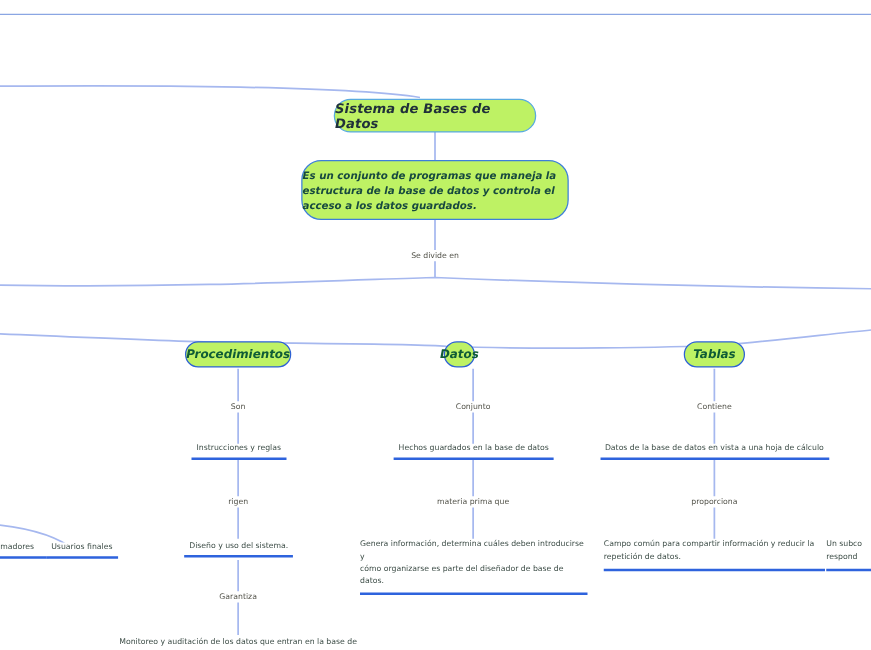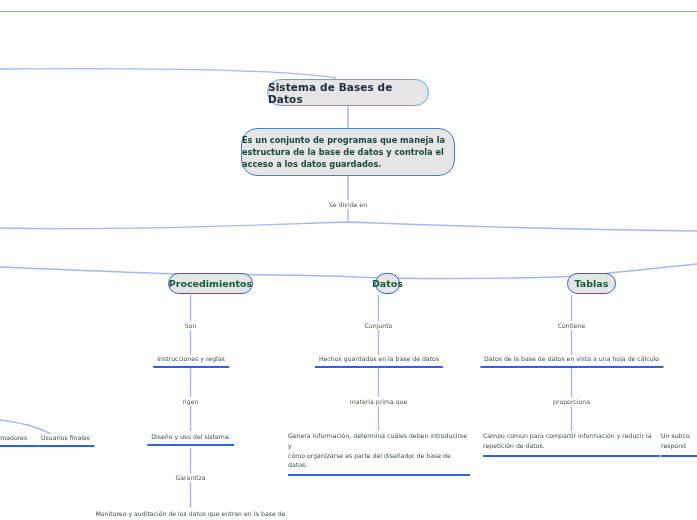--- a/index.html
+++ b/index.html
@@ -2,35 +2,36 @@
 <html><head>
 <meta charset="utf-8">
 <style>
   html,body{margin:0;padding:0;}
   body{
     width:697px;height:520px;position:relative;overflow:hidden;background:#ffffff;
     font-family:"DejaVu Sans","Liberation Sans",sans-serif;
   }
   #connectors{position:absolute;left:0;top:0;width:697px;height:520px;}
   .box{
-    position:absolute;background:#e5e5e5;display:flex;align-items:center;justify-content:center;
+    position:absolute;background:#bef264;display:flex;align-items:center;justify-content:center;
     box-sizing:border-box;
+    font-style:italic;
   }
   .root-node{
     left:267px;top:79px;width:162px;height:27px;border:1.6px solid #58aadf;border-radius:14px;
     font-size:10.5px;font-weight:bold;color:#20303a;letter-spacing:0.1px;
   }
   .def-node{
     left:241px;top:128px;width:214px;height:48px;border:1.6px solid #3d7fd9;border-radius:16px;
     font-size:8.2px;font-weight:bold;color:#17493f;line-height:12px;
     justify-content:flex-start;white-space:pre-line;
   }
   .branch-node{
     top:273px;height:21px;border:1.6px solid #2d61d4;border-radius:11px;
-    font-size:9.5px;font-weight:bold;color:#0f5c36;margin-left:20px;
+    font-size:9.5px;font-weight:bold;color:#0f5c36;
   }
   .edge-label{
     position:absolute;transform:translateX(-50%);background:#fff;
     font-size:6.2px;color:#54544b;padding:1px 3px;white-space:nowrap;
   }
   .ul-node{
     position:absolute;font-size:6.2px;color:#3f4f49;white-space:nowrap;text-align:center;
     padding:0 4px 4px 4px;border-bottom:2.2px solid #2e63dd;background:#fff;
   }
   .centerx{transform:translateX(-50%);}

